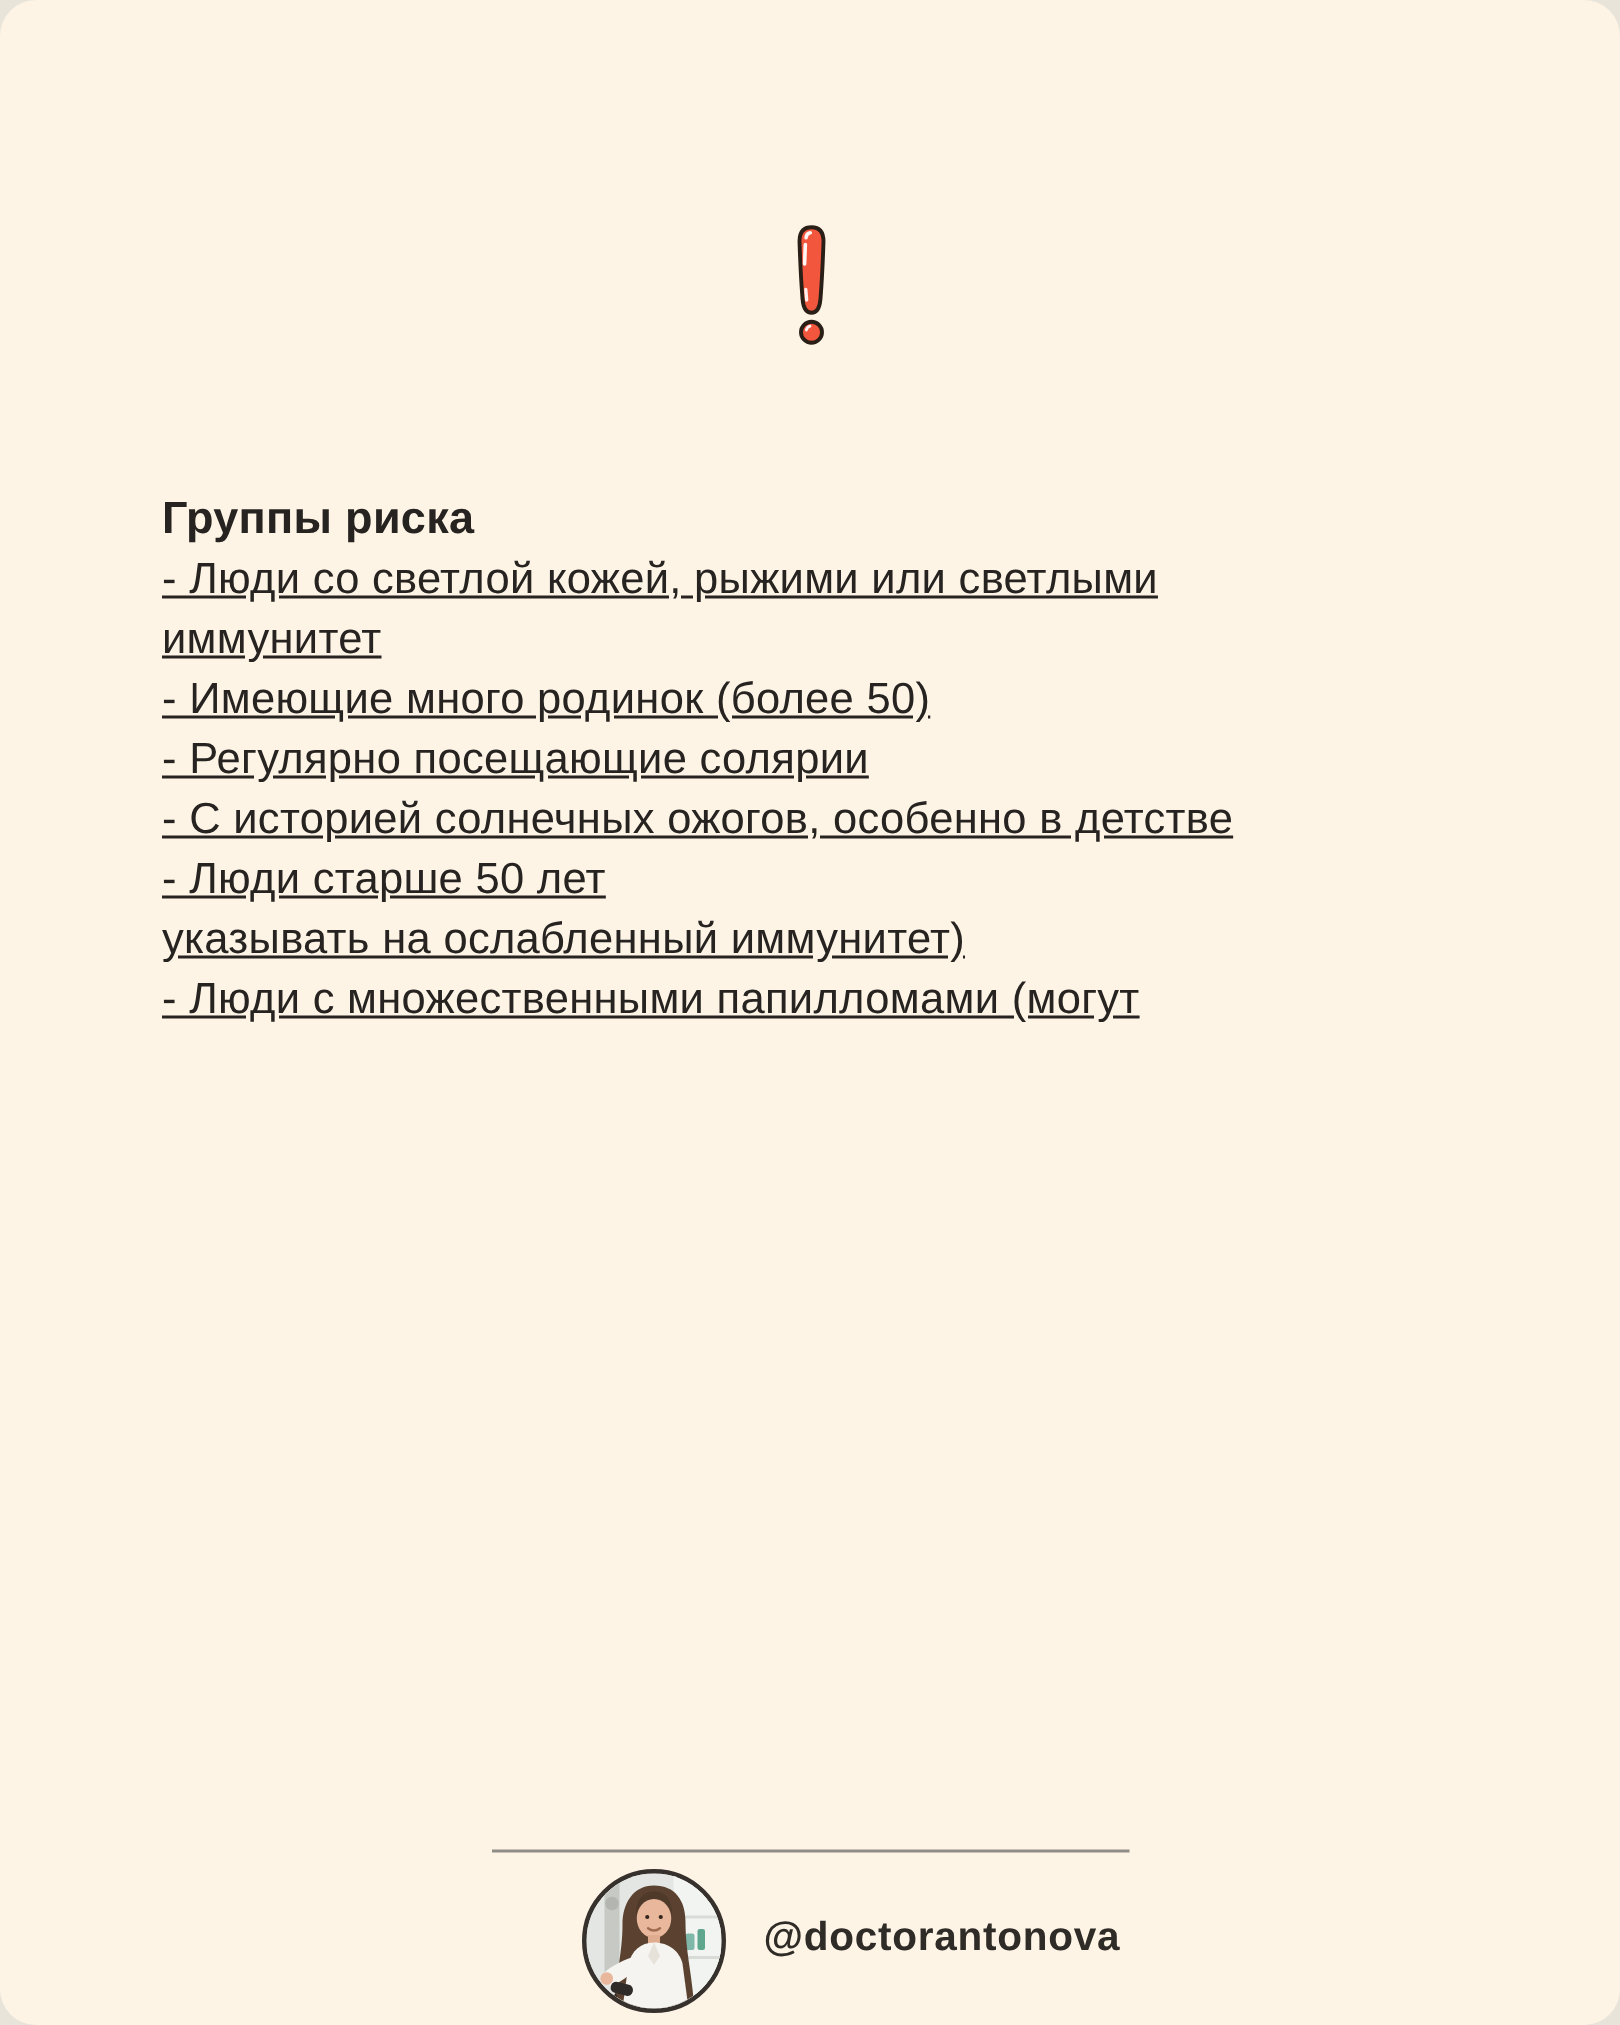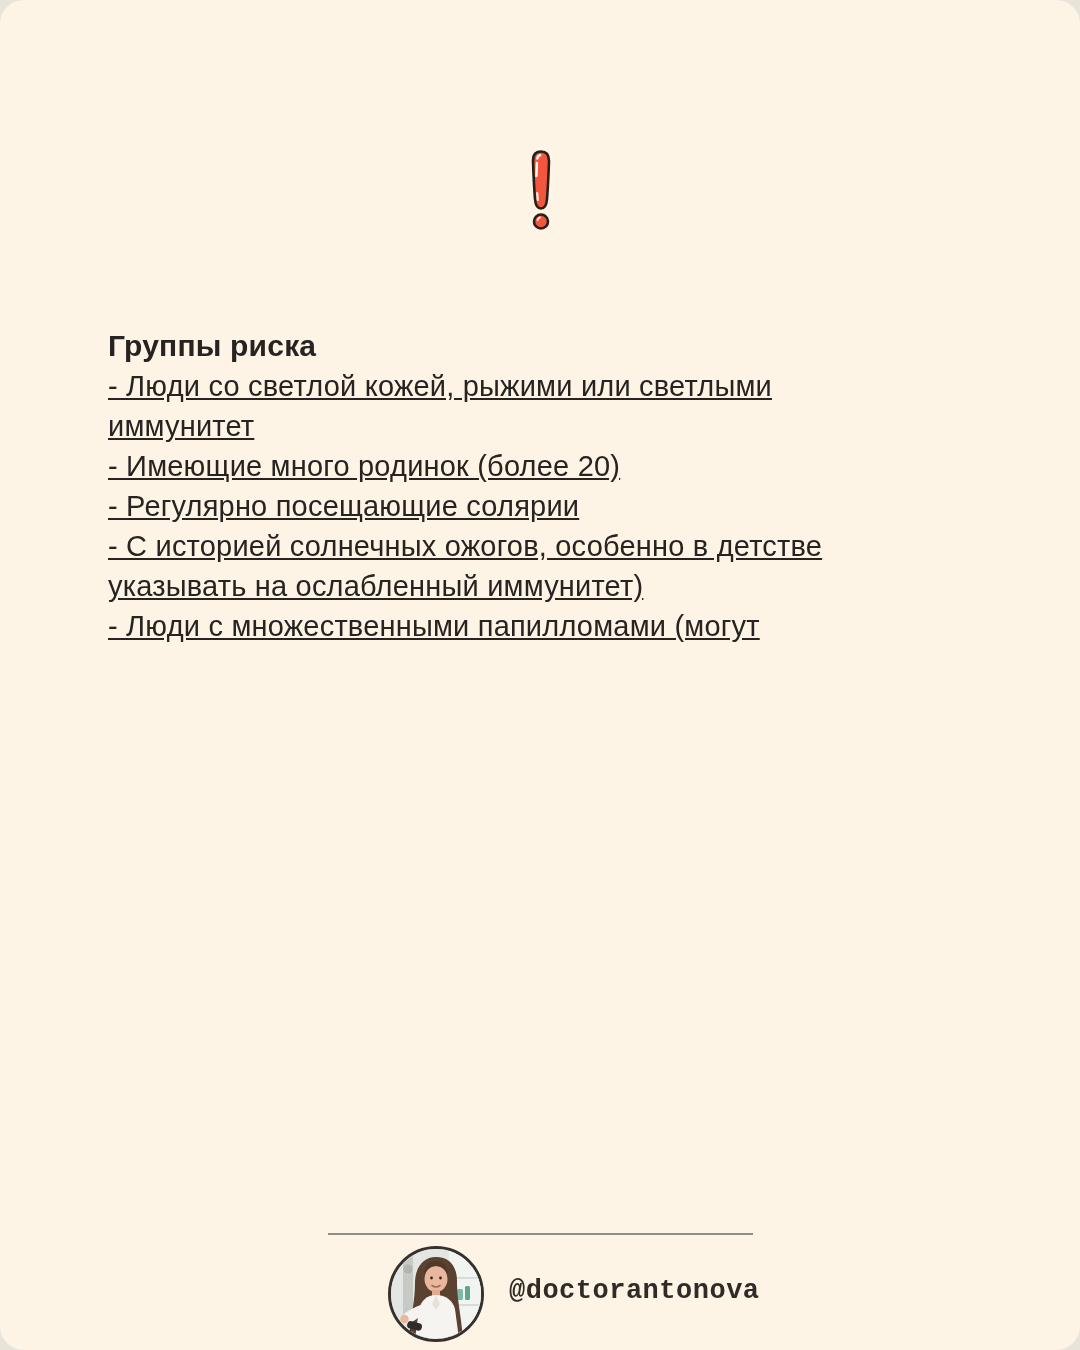--- a/index.html
+++ b/index.html
@@ -26,21 +26,21 @@
     background:var(--divider,#8F8D86);
   }
   .avatar{
     position:absolute;left:388px;top:1246px;width:96px;height:96px;
     border:3px solid #36312C;border-radius:50%;
     box-sizing:border-box;overflow:hidden;background:#E3E6E2;
   }
   .avatar svg{display:block;}
   .handle{
     position:absolute;left:509px;top:1276px;
-    font-family:Liberation Mono, monospace;
+    font-family:Liberation Sans, sans-serif;
     font-weight:700;font-size:27px;letter-spacing:0.5px;
     color:var(--handle,#2F2B27);
   }
 </style>
 </head>
 <body>
 
 <div class="page">
 
   <div class="alert">
@@ -53,23 +53,24 @@
       <path d="M15.9,14 L15.4,27" fill="none" stroke="#FFFFFF" stroke-width="2.4" stroke-linecap="round" opacity="0.95"></path>
       <path d="M16.2,44 L16.8,51" fill="none" stroke="#FFFFFF" stroke-width="2.2" stroke-linecap="round" opacity="0.9"></path>
       <path d="M16.6,71 Q17,69 19,68.4" fill="none" stroke="#FFFFFF" stroke-width="1.9" stroke-linecap="round" opacity="0.95"></path>
     </svg>
   </div>
 
   <div class="content">
     <div class="heading">Группы риска</div>
     <div class="line">- Люди со светлой кожей, рыжими или светлыми</div>
     <div class="line">иммунитет</div>
-    <div class="line">- Имеющие много родинок (более 20)</div>
+    <div class="line">- Имеющие много родинок (более 50)</div>
     <div class="line">- Регулярно посещающие солярии</div>
     <div class="line">- С историей солнечных ожогов, особенно в детстве</div>
+    <div class="line">- Люди старше 50 лет</div>
     <div class="line">указывать на ослабленный иммунитет)</div>
     <div class="line">- Люди с множественными папилломами (могут</div>
   </div>
 
   <div class="footer-divider"></div>
 
   <div class="avatar">
     <svg width="90" height="90" viewBox="0 0 90 90" xmlns="http://www.w3.org/2000/svg">
       <rect x="0" y="0" width="90" height="90" fill="#E3E6E2"></rect>
       <rect x="58" y="0" width="32" height="90" fill="#F2F4F1"></rect>

